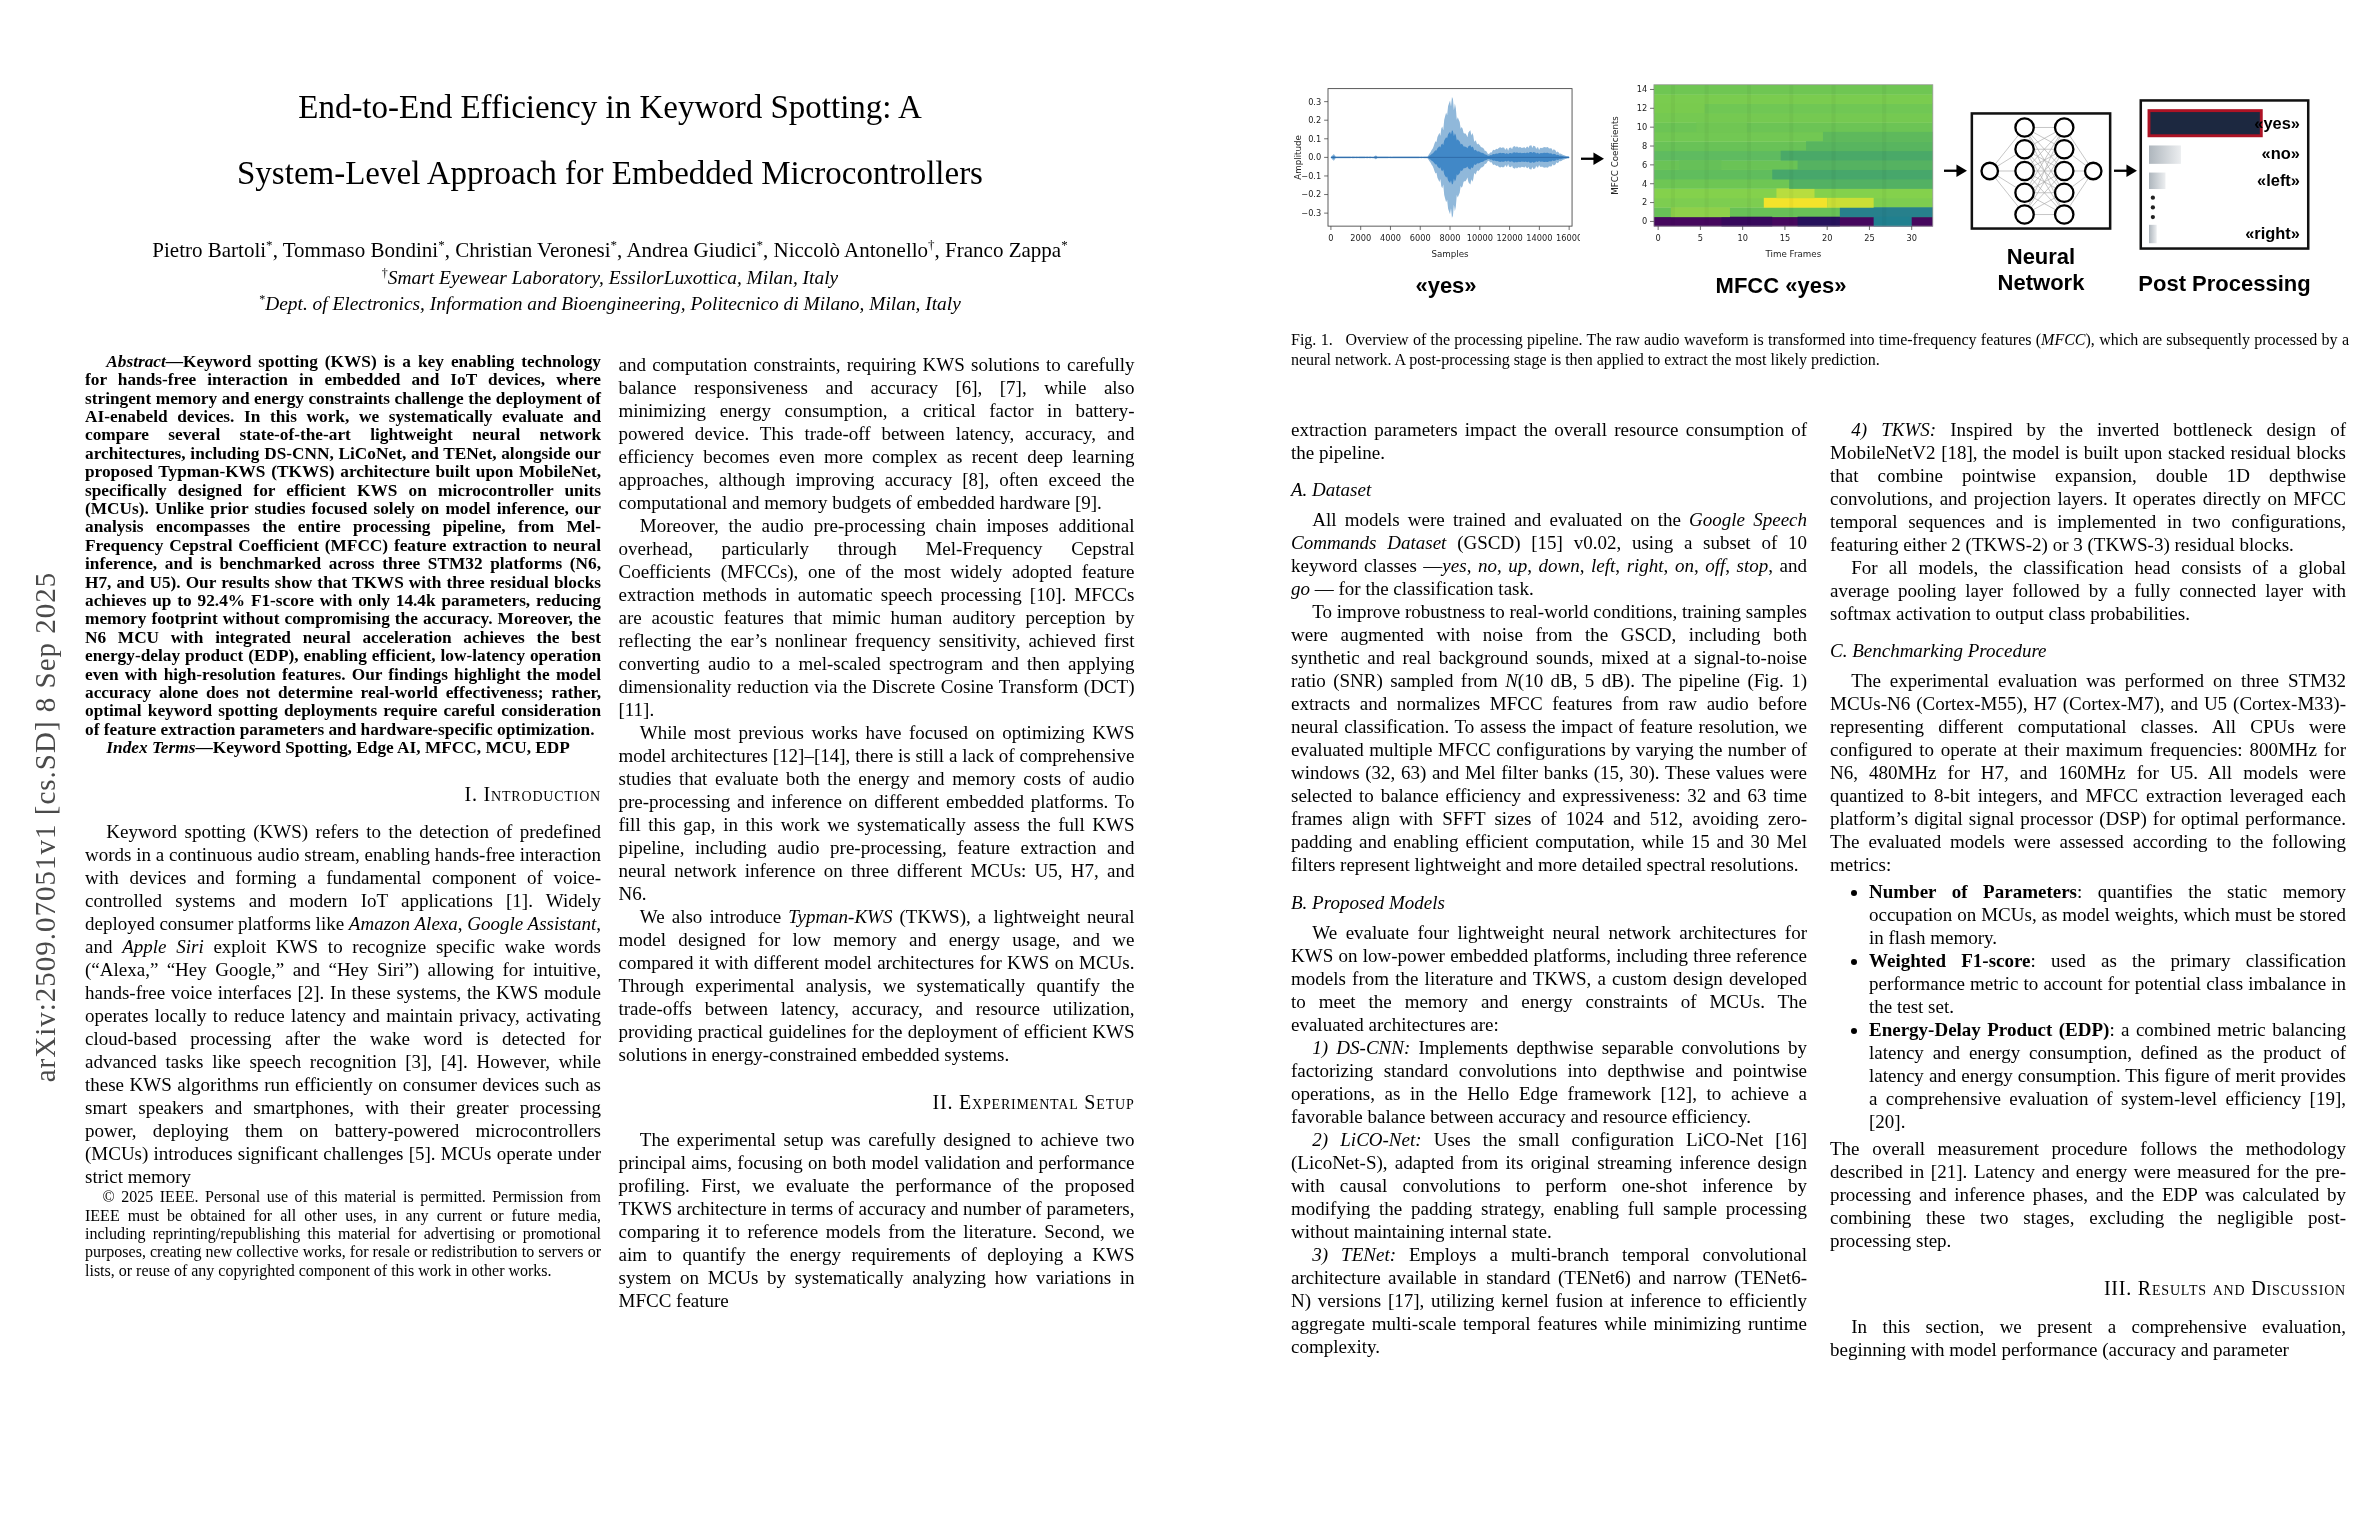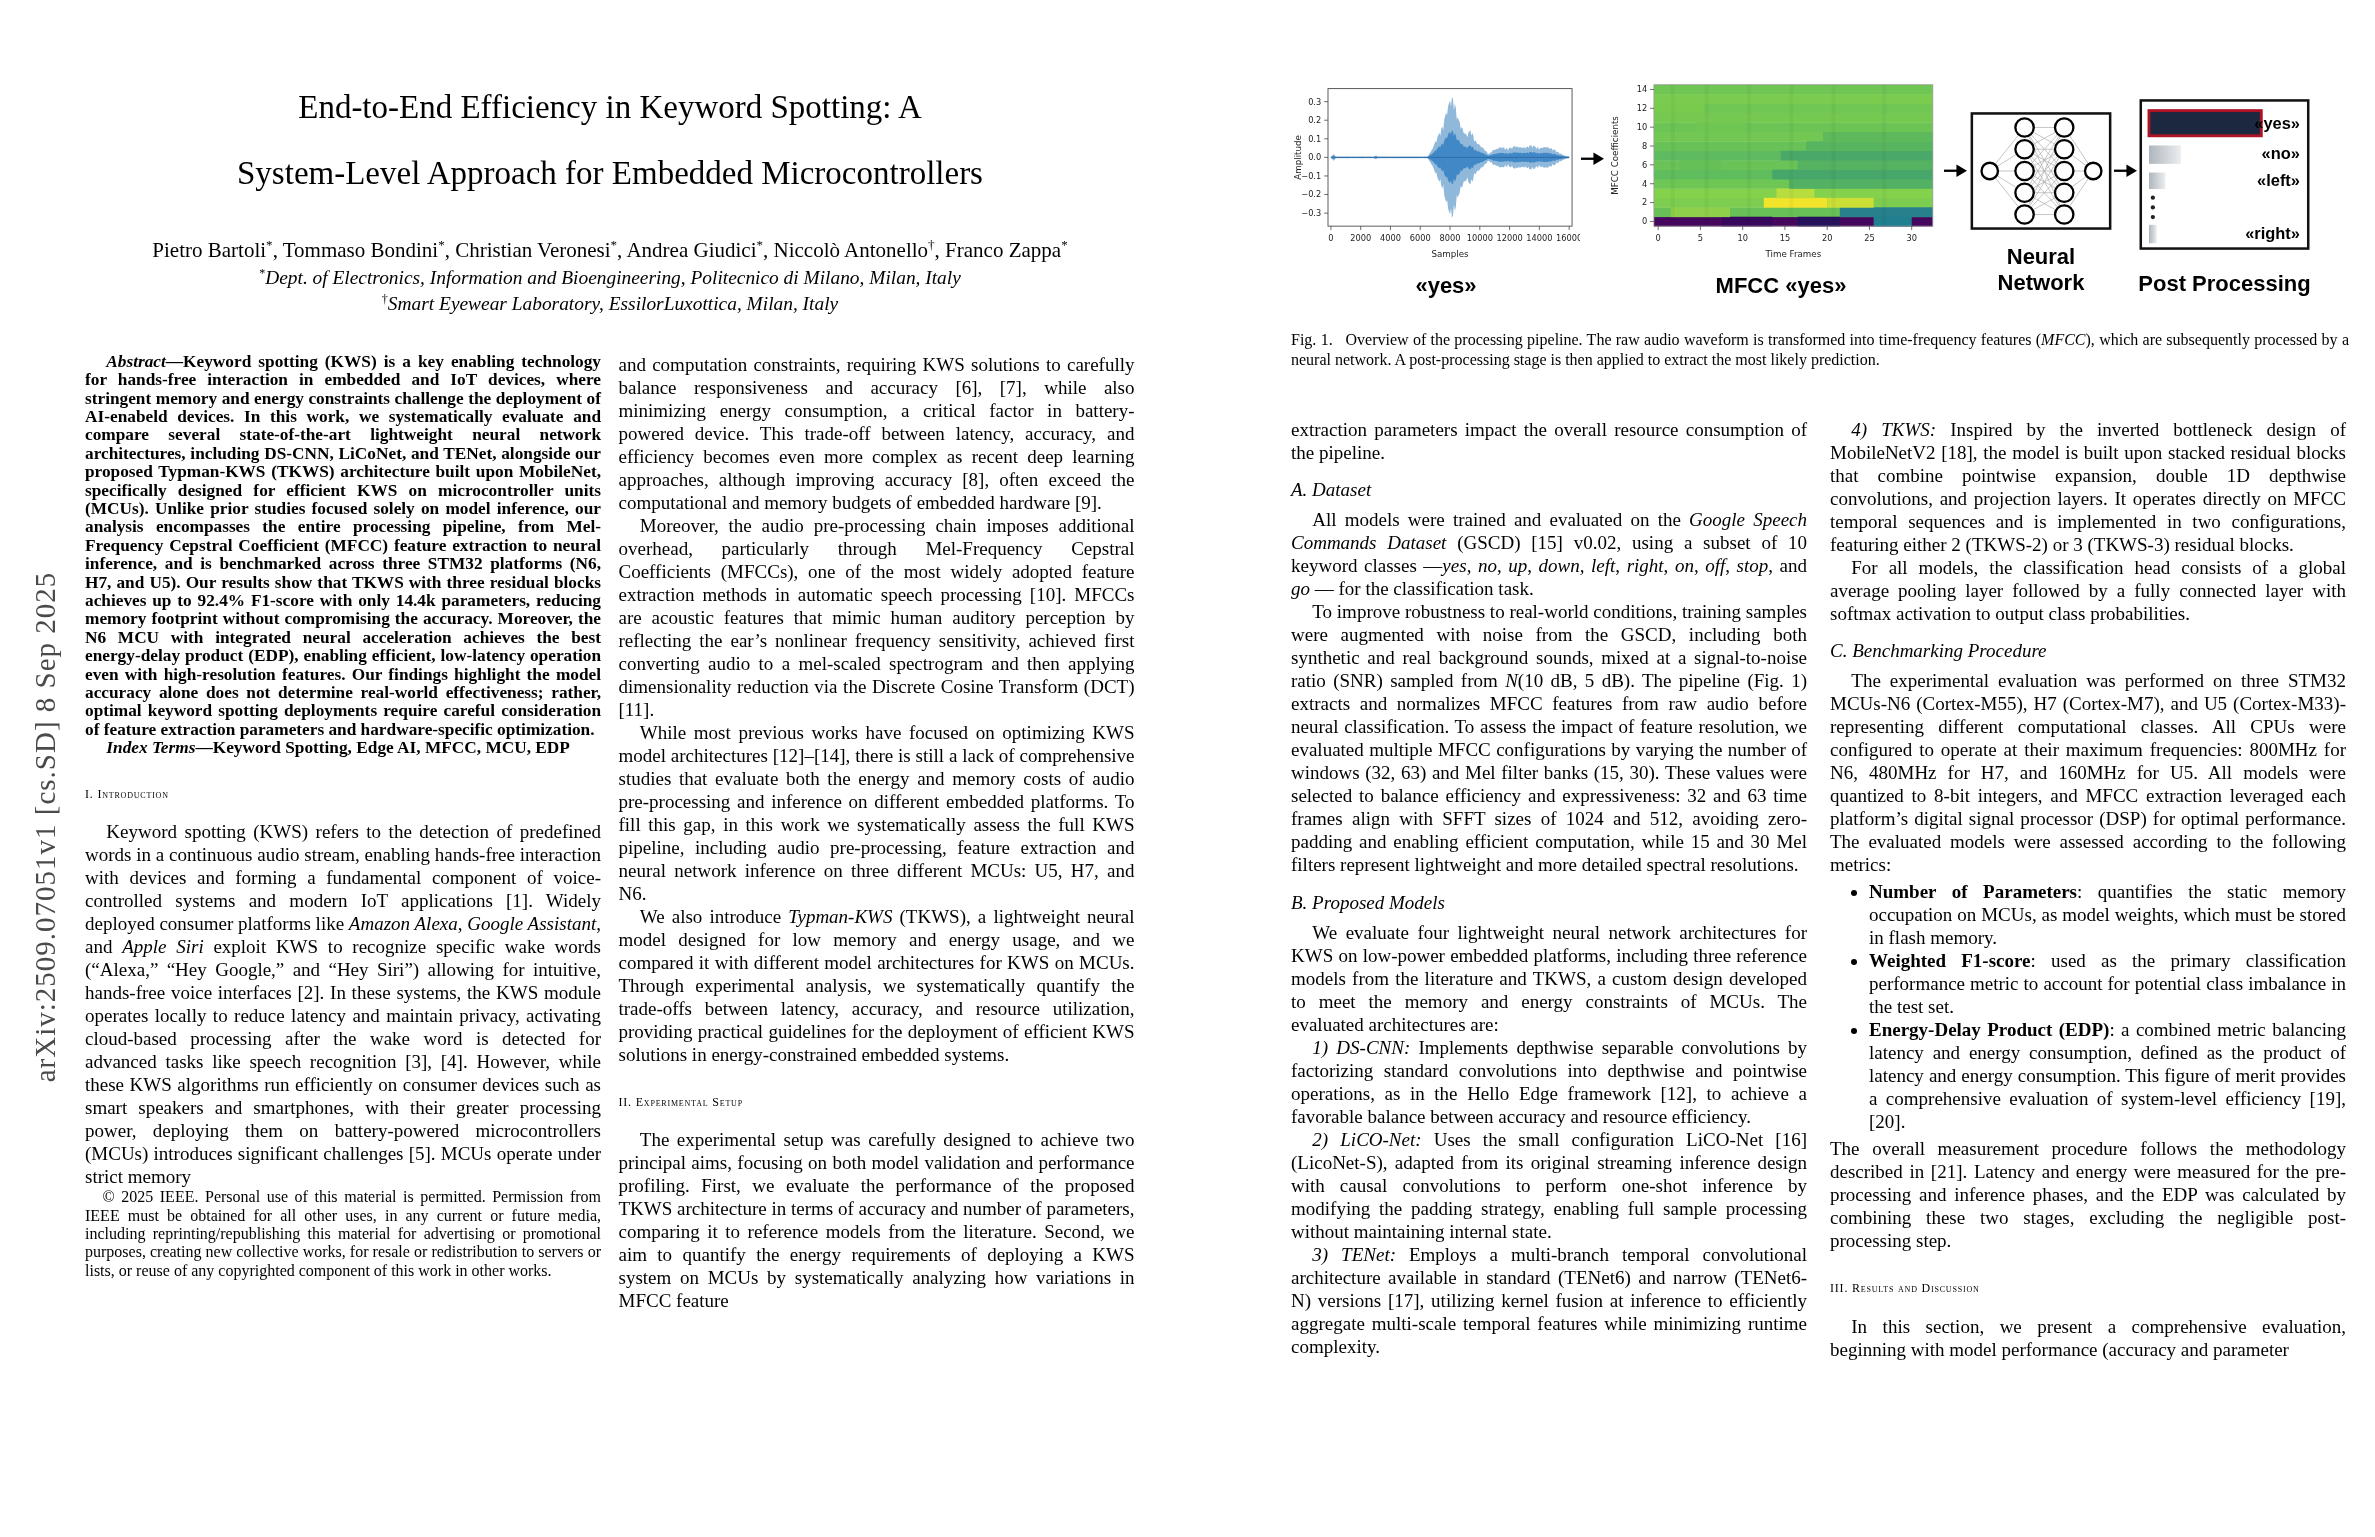--- a/index.html
+++ b/index.html
@@ -20,43 +20,43 @@
   .authors{text-align:center;font-size:21px;margin-top:31px;}
   .affil{text-align:center;font-size:19.4px;margin-top:2.9px;}
   sup{font-size:0.62em;}
   .cols{display:flex;gap:17.5px;margin-top:37px;}
   #right-page .cols{gap:23px;margin-top:47px;}
   .col{width:516px;font-size:19px;line-height:23px;text-align:justify;hyphens:auto;}
   .col p{margin:0;}
   .col p.ind{text-indent:21.3px;}
   .abstract,.index-terms{font-weight:bold;font-size:17.3px;line-height:18.4px;}
   .index-terms{margin-top:8.7px;}
-  .sec-head{text-align:left;font-variant:small-caps;font-size:12px;letter-spacing:0.8px;margin:25px 0 14.6px 0;font-weight:normal;}
+  .sec-head{text-align:right;font-variant:small-caps;font-size:20px;letter-spacing:0.8px;margin:25px 0 14.6px 0;font-weight:normal;}
   .sub-head{font-style:italic;font-size:19px;margin:14.6px 0 6.8px 0;}
   .footnote{font-size:16px;line-height:18.4px;margin-top:15.5px;text-indent:17.5px;}
   ul.metrics{margin:3.9px 0 3.9px 0;padding-left:39px;}
   ul.metrics li{margin:0;}
   .fig-row{position:relative;height:245px;margin-top:56px;}
   .fig-abs{position:absolute;}
   .fig-label{
     position:absolute;font-family:"Liberation Sans", sans-serif;font-weight:bold;
     font-size:22px;text-align:center;color:#000;line-height:26px;
   }
   .fig-caption{font-size:16px;line-height:20.4px;text-align:justify;margin-top:29px;}
 </style>
 </head>
 <body>
 
 <div class="arxiv-stamp">arXiv:2509.07051v1  [cs.SD]  8 Sep 2025</div>
 
 <div id="left-page" class="page">
   <div class="title">End-to-End Efficiency in Keyword Spotting: A<br>System-Level Approach for Embedded Microcontrollers</div>
   <div class="authors">Pietro Bartoli<sup>*</sup>, Tommaso Bondini<sup>*</sup>, Christian Veronesi<sup>*</sup>, Andrea Giudici<sup>*</sup>, Niccolò Antonello<sup>†</sup>, Franco Zappa<sup>*</sup></div>
+  <div class="affil"><sup>†</sup><i>Smart Eyewear Laboratory, EssilorLuxottica, Milan, Italy</i></div>
   <div class="affil"><sup>*</sup><i>Dept. of Electronics, Information and Bioengineering, Politecnico di Milano, Milan, Italy</i></div>
-  <div class="affil"><sup>†</sup><i>Smart Eyewear Laboratory, EssilorLuxottica, Milan, Italy</i></div>
   <div class="cols">
     <div class="col">
       <p class="abstract ind"><i>Abstract</i>—Keyword spotting (KWS) is a key enabling technology for hands-free interaction in embedded and IoT devices, where stringent memory and energy constraints challenge the deployment of AI-enabeld devices. In this work, we systematically evaluate and compare several state-of-the-art lightweight neural network architectures, including DS-CNN, LiCoNet, and TENet, alongside our proposed Typman-KWS (TKWS) architecture built upon MobileNet, specifically designed for efficient KWS on microcontroller units (MCUs). Unlike prior studies focused solely on model inference, our analysis encompasses the entire processing pipeline, from Mel-Frequency Cepstral Coefficient (MFCC) feature extraction to neural inference, and is benchmarked across three STM32 platforms (N6, H7, and U5). Our results show that TKWS with three residual blocks achieves up to 92.4% F1-score with only 14.4k parameters, reducing memory footprint without compromising the accuracy. Moreover, the N6 MCU with integrated neural acceleration achieves the best energy-delay product (EDP), enabling efficient, low-latency operation even with high-resolution features. Our findings highlight the model accuracy alone does not determine real-world effectiveness; rather, optimal keyword spotting deployments require careful consideration of feature extraction parameters and hardware-specific optimization.</p>
       <p class="index-terms ind"><i>Index Terms</i>—Keyword Spotting, Edge AI, MFCC, MCU, EDP</p>
       <div class="sec-head">I. Introduction</div>
       <p class="ind">Keyword spotting (KWS) refers to the detection of predefined words in a continuous audio stream, enabling hands-free interaction with devices and forming a fundamental component of voice-controlled systems and modern IoT applications [1]. Widely deployed consumer platforms like <i>Amazon Alexa</i>, <i>Google Assistant</i>, and <i>Apple Siri</i> exploit KWS to recognize specific wake words (“Alexa,” “Hey Google,” and “Hey Siri”) allowing for intuitive, hands-free voice interfaces [2]. In these systems, the KWS module operates locally to reduce latency and maintain privacy, activating cloud-based processing after the wake word is detected for advanced tasks like speech recognition [3], [4]. However, while these KWS algorithms run efficiently on consumer devices such as smart speakers and smartphones, with their greater processing power, deploying them on battery-powered microcontrollers (MCUs) introduces significant challenges [5]. MCUs operate under strict memory</p>
       <p class="footnote">© 2025 IEEE. Personal use of this material is permitted. Permission from IEEE must be obtained for all other uses, in any current or future media, including reprinting/republishing this material for advertising or promotional purposes, creating new collective works, for resale or redistribution to servers or lists, or reuse of any copyrighted component of this work in other works.</p>
     </div>
     <div class="col">
       <p>and computation constraints, requiring KWS solutions to carefully balance responsiveness and accuracy [6], [7], while also minimizing energy consumption, a critical factor in battery-powered device. This trade-off between latency, accuracy, and efficiency becomes even more complex as recent deep learning approaches, although improving accuracy [8], often exceed the computational and memory budgets of embedded hardware [9].</p>

